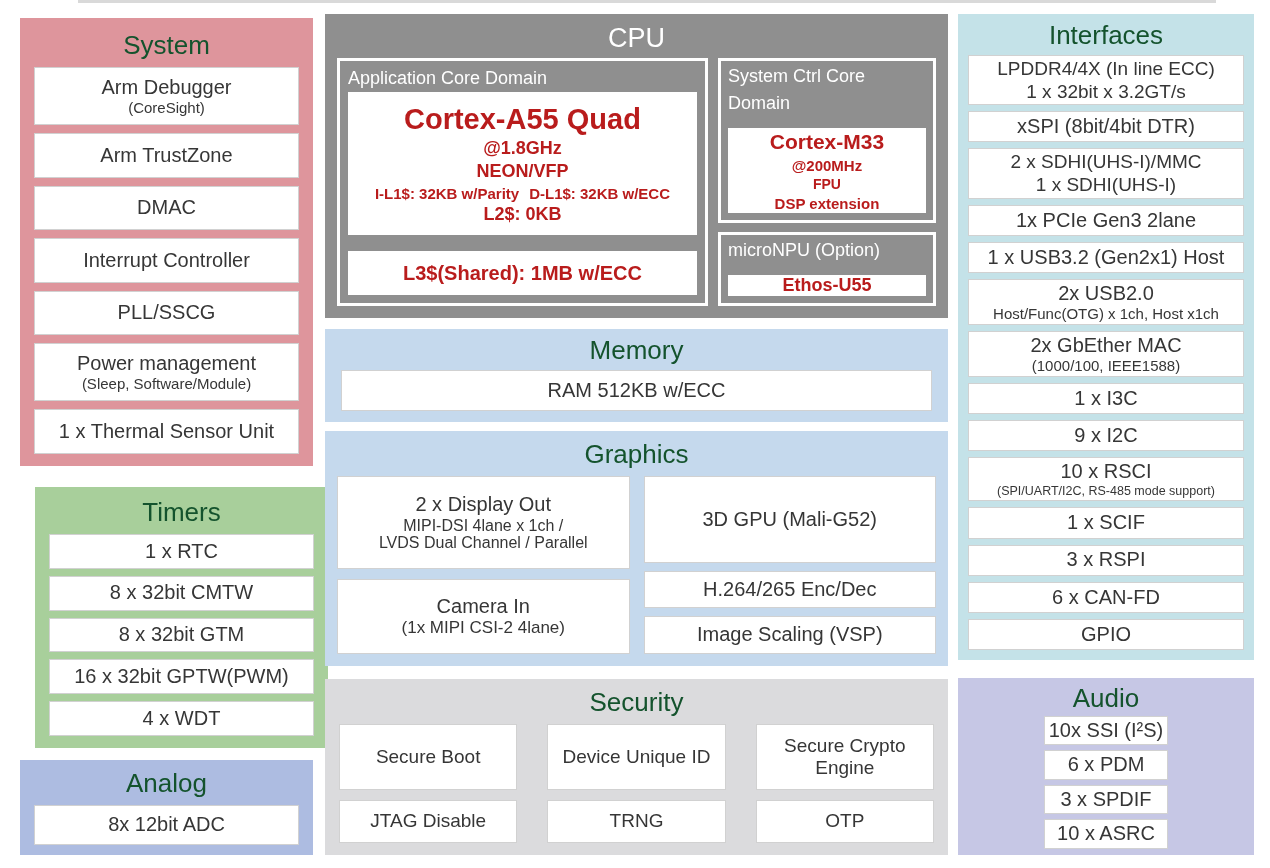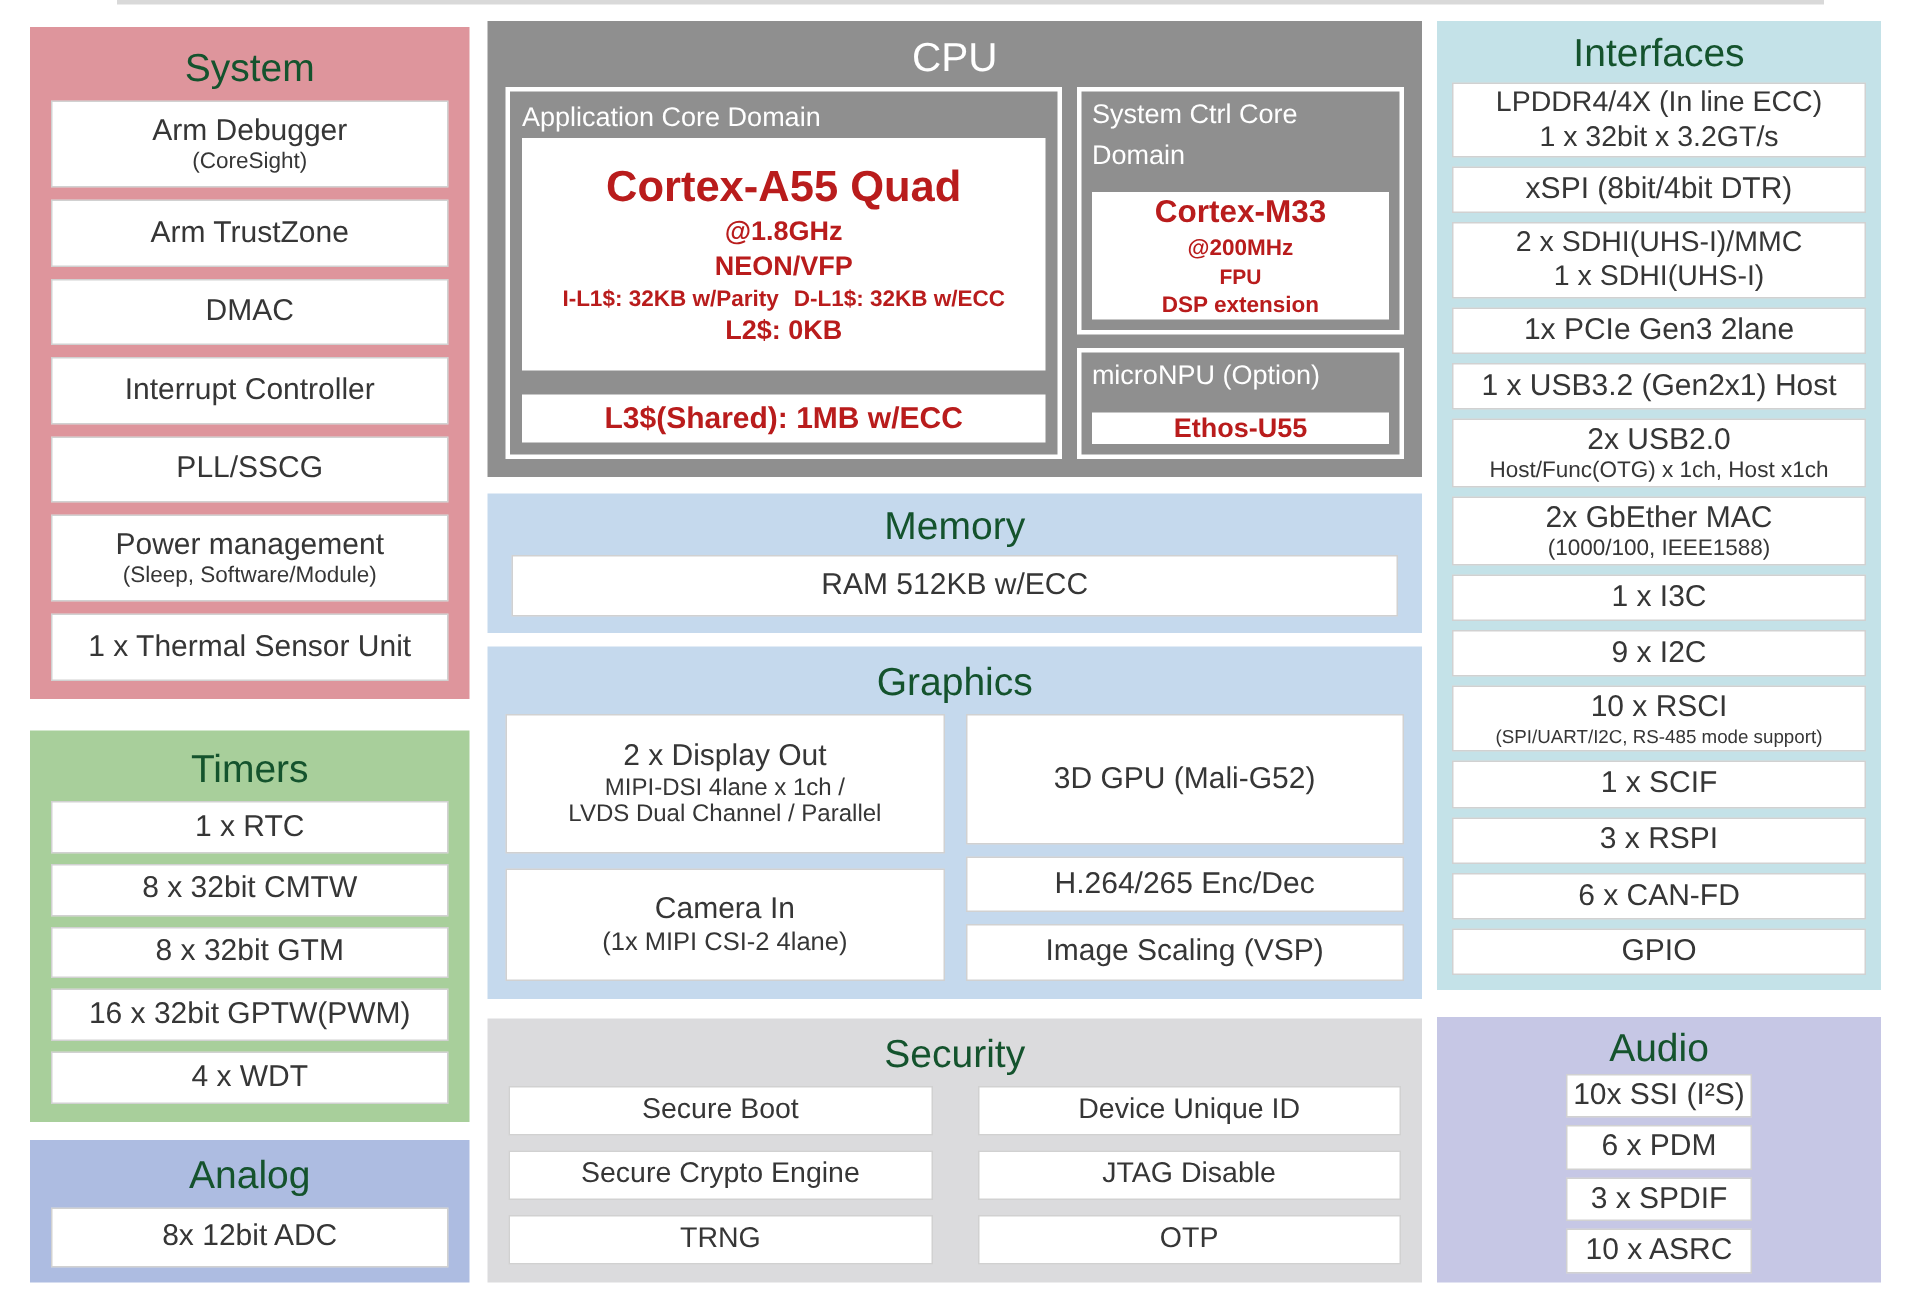--- a/index.html
+++ b/index.html
@@ -19,40 +19,40 @@
   .box .l1 { font-size:20px; line-height:1.18; }
   .box .l2 { font-size:15px; line-height:1.1; }
   .box .l2big { font-size:19px; line-height:1.15; }
   .box .l2tiny { font-size:12.5px; line-height:1.15; }
   .box.tall { flex:1.5; }
 
   
   #system    { left:20px;  top:18px;  width:293px; height:448px; background:#de959c; padding:10px 14px 12px; }
   #system .panel-body { gap:8px; }
   #system .box.two { flex:1.35; }
-  #timers    { left:20px;  top:487px; width:293px; height:261px; background:#a8cf9b; padding:8px 14px 12px; }
+  #timers    { left:35px;  top:487px; width:293px; height:261px; background:#a8cf9b; padding:8px 14px 12px; }
   #analog    { left:20px;  top:760px; width:293px; height:95px;  background:#adbce1; padding:6px 14px 10px; }
 
   
   #cpu       { left:325px; top:14px;  width:623px; height:304px; background:#8f8f8f; padding:6px 12px 12px; }
   #cpu .panel-title { color:#ffffff; font-size:27px; }
   .cpu-content { flex:1; display:flex; gap:10px; margin-top:2px; }
   .subpanel { border:3px solid #ffffff; background:#8f8f8f; display:flex; flex-direction:column; padding:4px 8px 8px; }
   .subpanel .domain-title { color:#ffffff; font-size:18px; line-height:1.45; text-align:left; }
   .cpu-left { flex:1.6; }
   .cpu-right { flex:1; display:flex; flex-direction:column; gap:9px; }
   .cpu-right .subpanel { padding:2px 7px 7px;gap:12px; }
   .white-block { background:#ffffff; color:#b91c1c; display:flex; flex-direction:column;
                  align-items:center; justify-content:center; text-align:center; font-weight:bold; }
   .a55-block { flex:1; gap:1px; }
   .a55-core { font-size:29px; line-height:1.25; }
   .a55-clock, .a55-simd { font-size:18px; line-height:1.2; }
   .a55-cache { display:flex; gap:10px; font-size:15px; line-height:1.3; }
   .a55-l2 { font-size:18px; line-height:1.2; }
-  .l3-block { margin-top:16px; height:32px; font-size:20px; }
+  .l3-block { margin-top:16px; height:44px; font-size:20px; }
   .m33-wrap { flex:1.62; }
   .npu-wrap { flex:1; }
   .m33-block { flex:1; }
   .m33-core { font-size:21px; line-height:1.35; }
   .m33-clock { font-size:15px; line-height:1.3; }
   .m33-fpu { font-size:14px; line-height:1.3; }
   .m33-dsp { font-size:15px; line-height:1.3; }
   .npu-block { flex:1; font-size:18px; }
 
   #memory    { left:325px; top:329px; width:623px; height:93px;  background:#c5d9ed; padding:4px 16px 11px; }
@@ -66,21 +66,21 @@
   .gfx-col-right { gap:8px; }
   .gfx-display { flex:1.25; }
   .gfx-camera  { flex:1; }
   .gfx-gpu     { flex:2.55; }
   .gfx-codec   { flex:1; }
   .gfx-scale   { flex:1;text-align:center; }
   #graphics .box .l2 { font-size:16px; }
   #graphics .gfx-camera .l2 { font-size:17px; }
 
   #security  { left:325px; top:679px; width:623px; height:176px; background:#dbdbdd; padding:6px 14px 12px; }
-  .sec-body { flex:1; display:grid; grid-template-columns:1fr 1fr; gap:10px 30px; margin-top:4px; }
+  .sec-body { flex:1; display:grid; grid-template-columns:1fr 1fr 1fr; gap:10px 30px; margin-top:4px; }
   #security .box .l1 { font-size:19px; }
 
   
   #interfaces { left:958px; top:14px; width:296px; height:646px; background:#c4e2e8; padding:4px 10px 10px; }
   #interfaces .panel-body { gap:6px; margin-top:2px; }
   #interfaces .box .l1 { font-size:20px; }
   #interfaces .box.eq .l1 { font-size:19px; }
 
   #audio     { left:958px; top:678px; width:296px; height:177px; background:#c6c7e5; padding:4px 10px 10px;align-items:center; }
   #audio .panel-body { gap:5px; margin-top:1px; }

